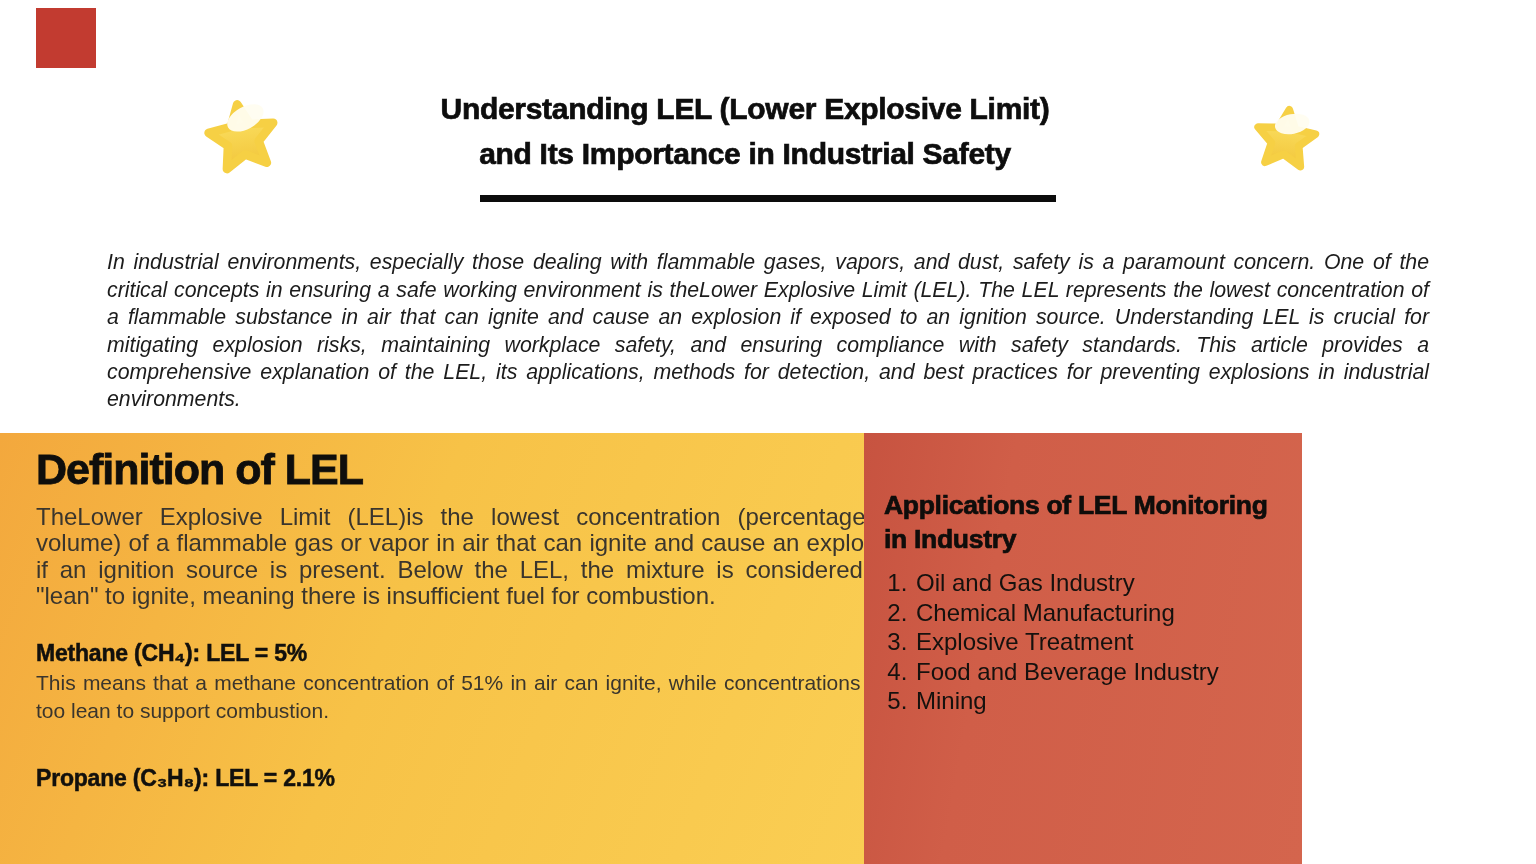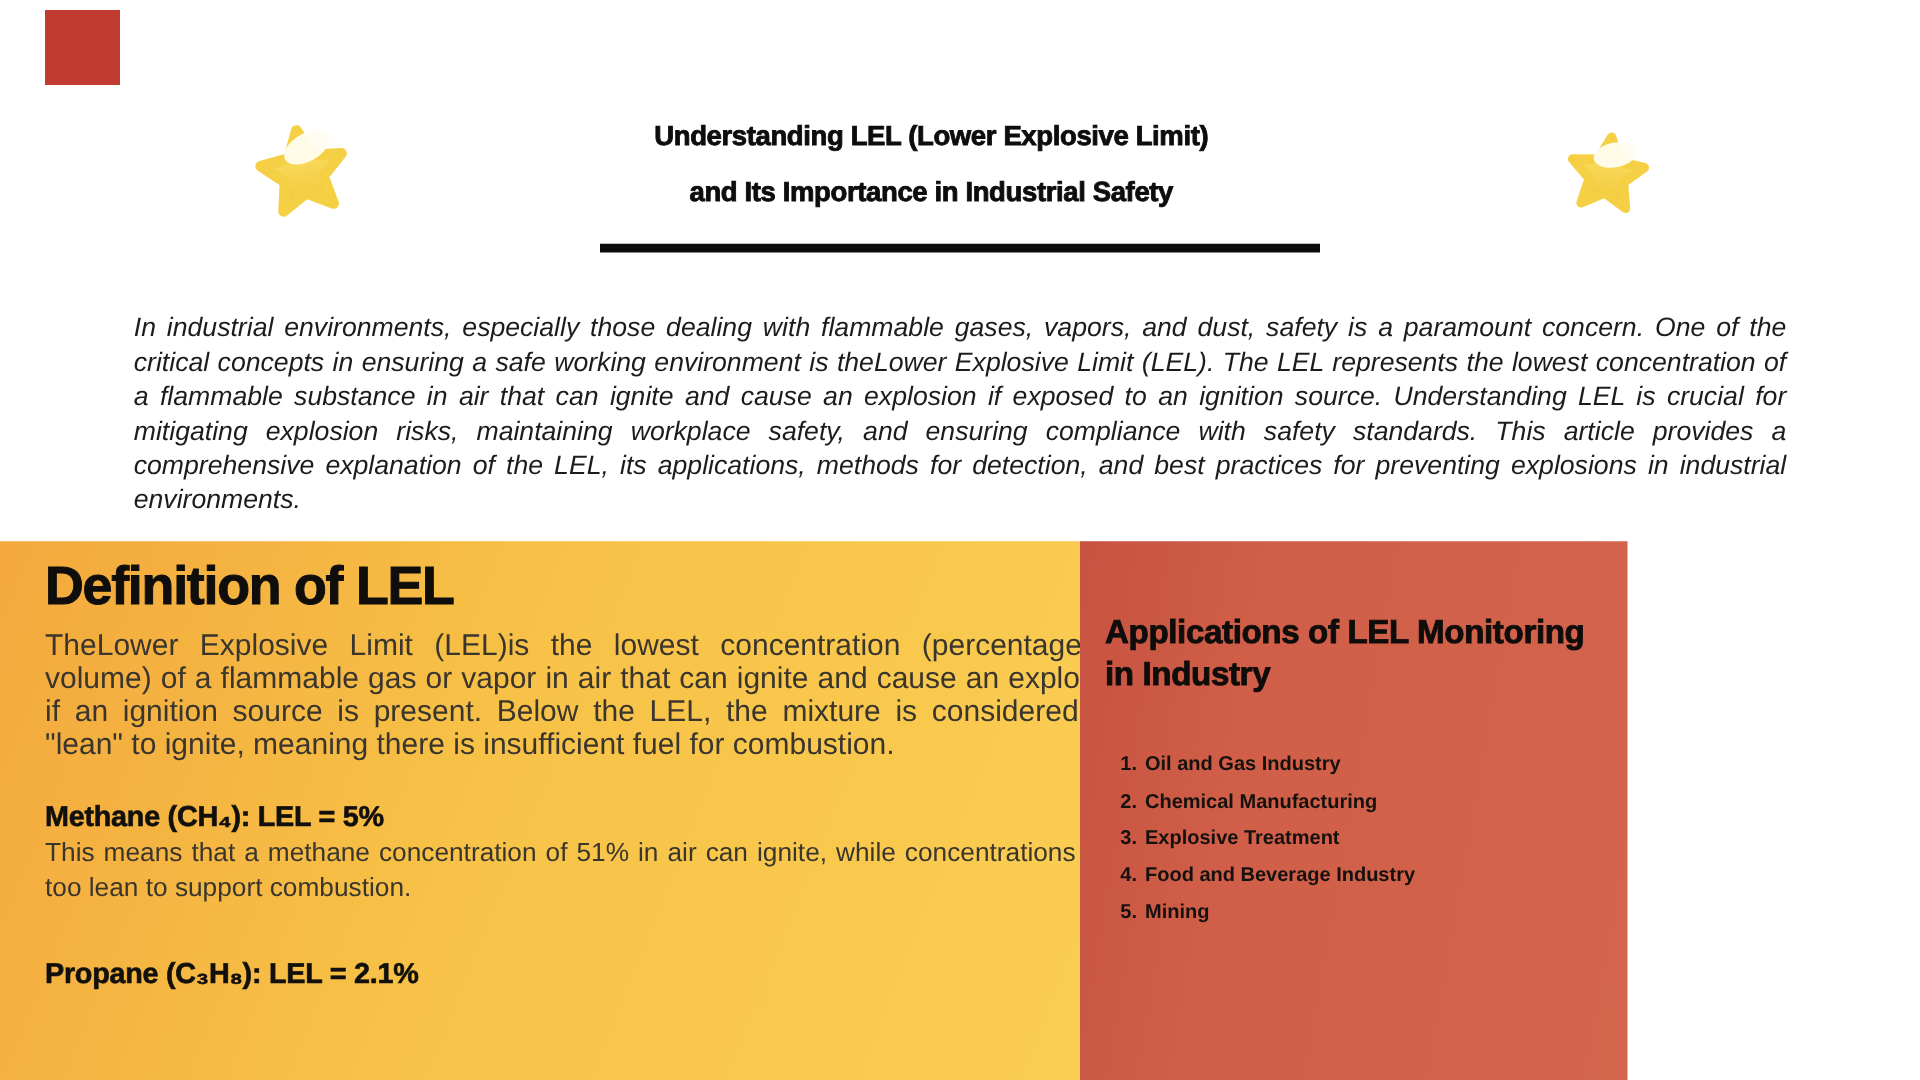--- a/index.html
+++ b/index.html
@@ -8,21 +8,21 @@
     font-family:"Liberation Sans","DejaVu Sans",sans-serif;color:#151515;
   }
   
   .corner-square{position:absolute;left:36px;top:8px;width:60px;height:60px;background:#C23B30;}
   
   .star{position:absolute;}
   .star.left{left:194px;top:92px;width:96px;height:86px;transform:rotate(-9deg);}
   .star.right{left:1243px;top:99px;width:86px;height:76px;transform:rotate(7deg);}
   .title-block{position:absolute;left:300px;top:86px;width:890px;text-align:center;}
   .title-line{
-    font-size:22px;font-weight:800;line-height:45px;color:#0d0d0d;
+    font-size:30px;font-weight:800;line-height:45px;color:#0d0d0d;
     letter-spacing:-0.3px;-webkit-text-stroke:0.7px #0d0d0d;
   }
   .title-underline{position:absolute;left:480px;top:195px;width:576px;height:7px;background:#0c0c0c;}
   
   .intro{
     position:absolute;left:107px;top:228px;width:1322px;
     font-size:21.3px;line-height:27.4px;font-weight:normal;font-style:italic;
     color:#1c1c1c;text-align:justify;
   }
   
@@ -54,22 +54,22 @@
   }
   .example-body{
     margin:2px 0 0 0;width:964px;font-size:21px;line-height:28px;
     color:#3a352d;text-align:justify;
   }
   .apps-heading{
     margin:0;font-size:26.5px;font-weight:800;line-height:34px;color:#0f0d0b;
     letter-spacing:-0.3px;-webkit-text-stroke:0.7px #0f0d0b;
   }
   .apps-list{
-    margin:41px 0 0 0;padding:0 0 0 30px;font-size:16px;line-height:29.5px;
-    font-weight:bold;color:#15110e;
+    margin:12px 0 0 0;padding:0 0 0 30px;font-size:24px;line-height:29.5px;
+    font-weight:normal;color:#15110e;
   }
   .apps-list li{padding-left:2px;}
 </style>
 </head>
 <body>
 
 <div class="canvas">
 
   <div class="corner-square"></div>
 

